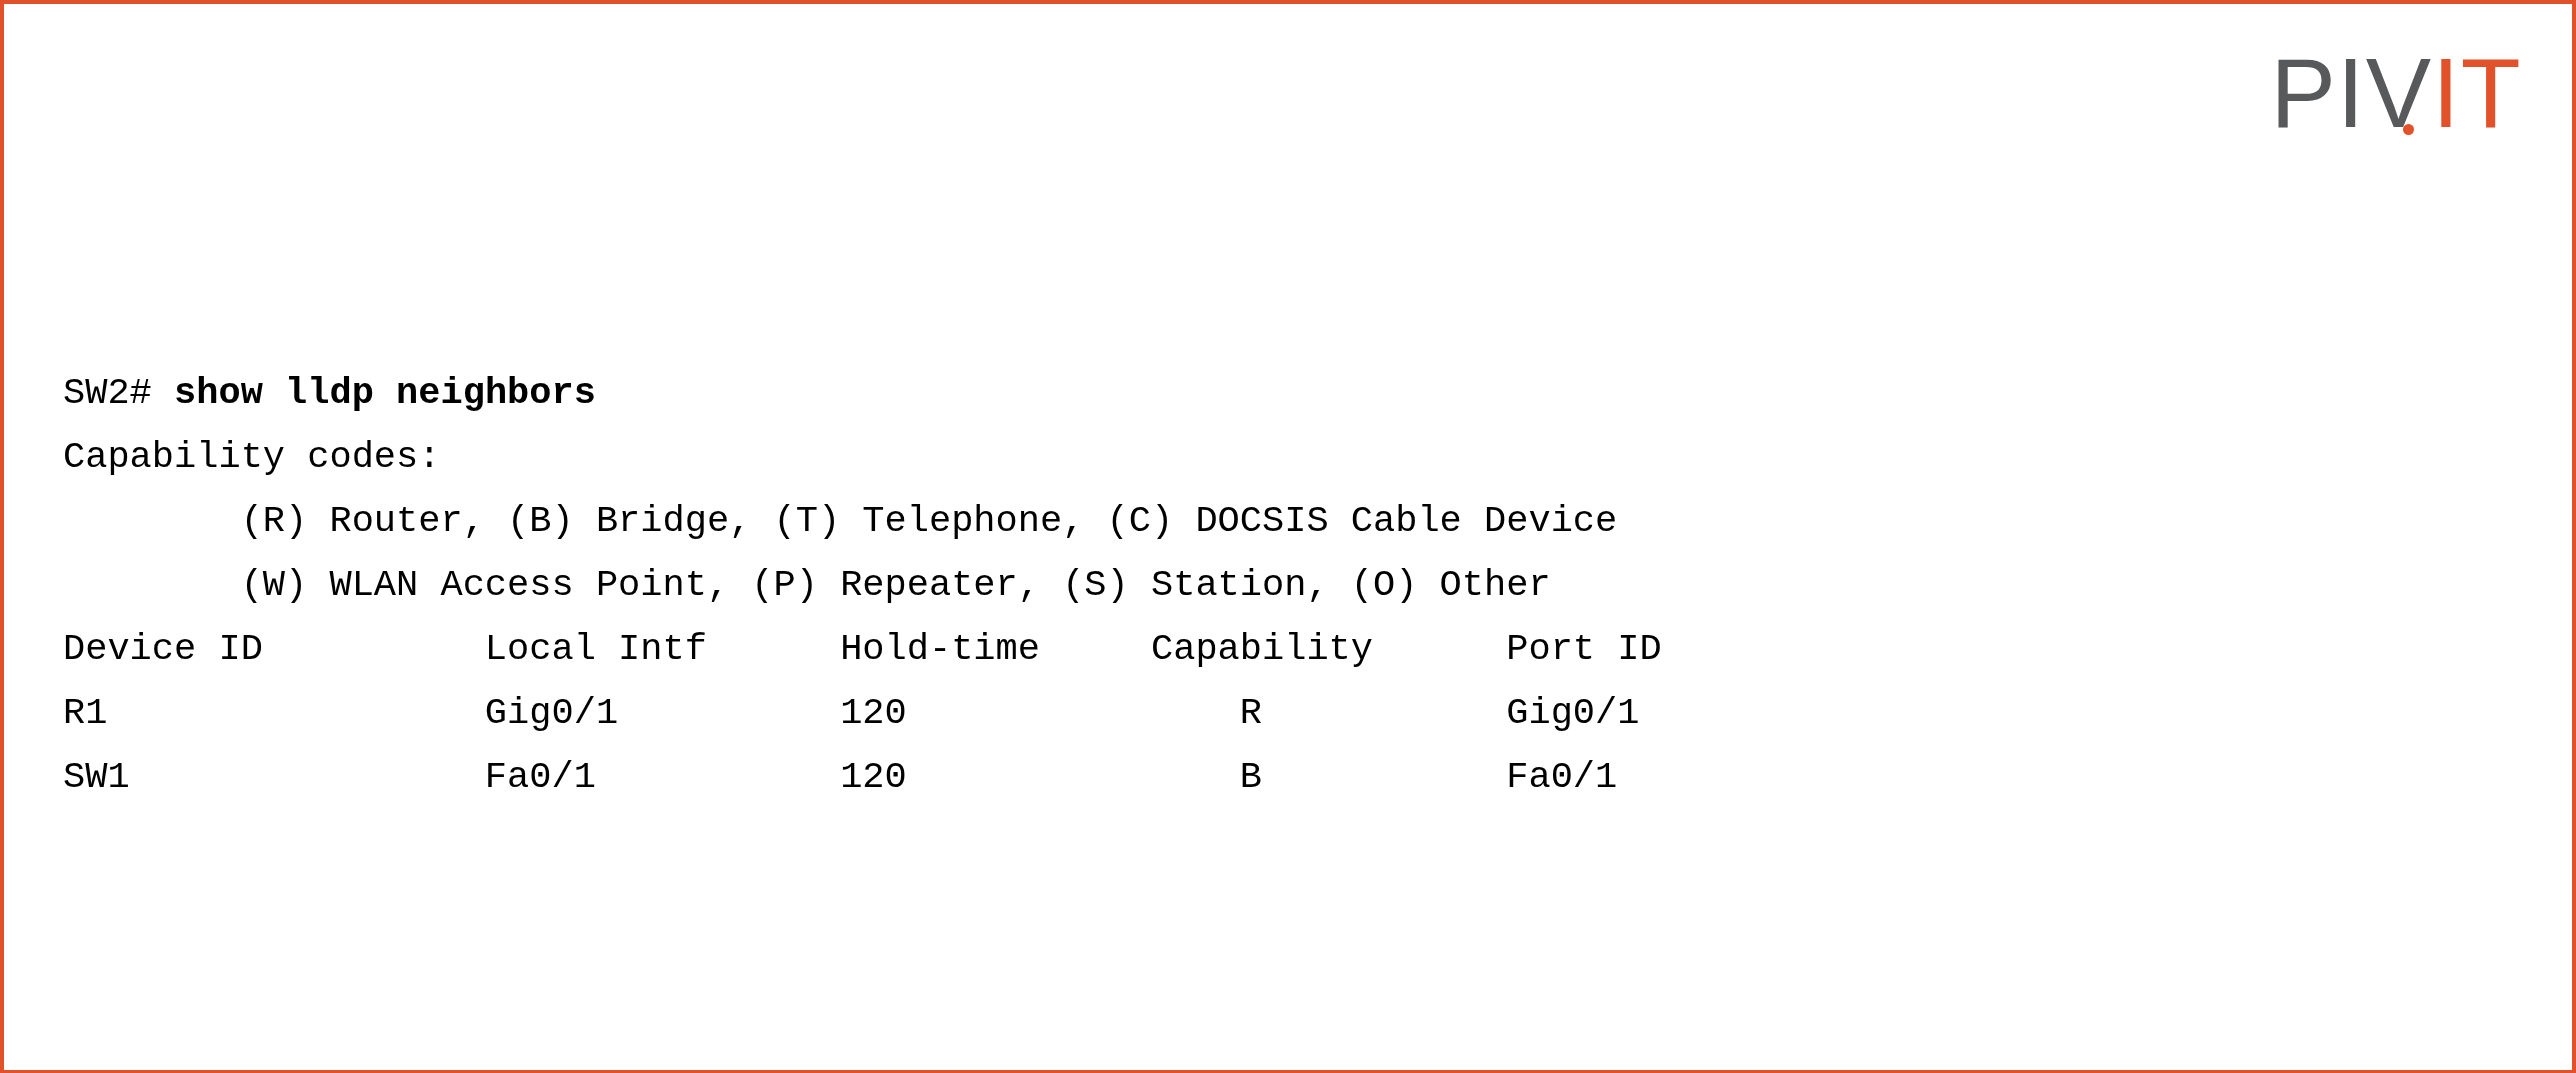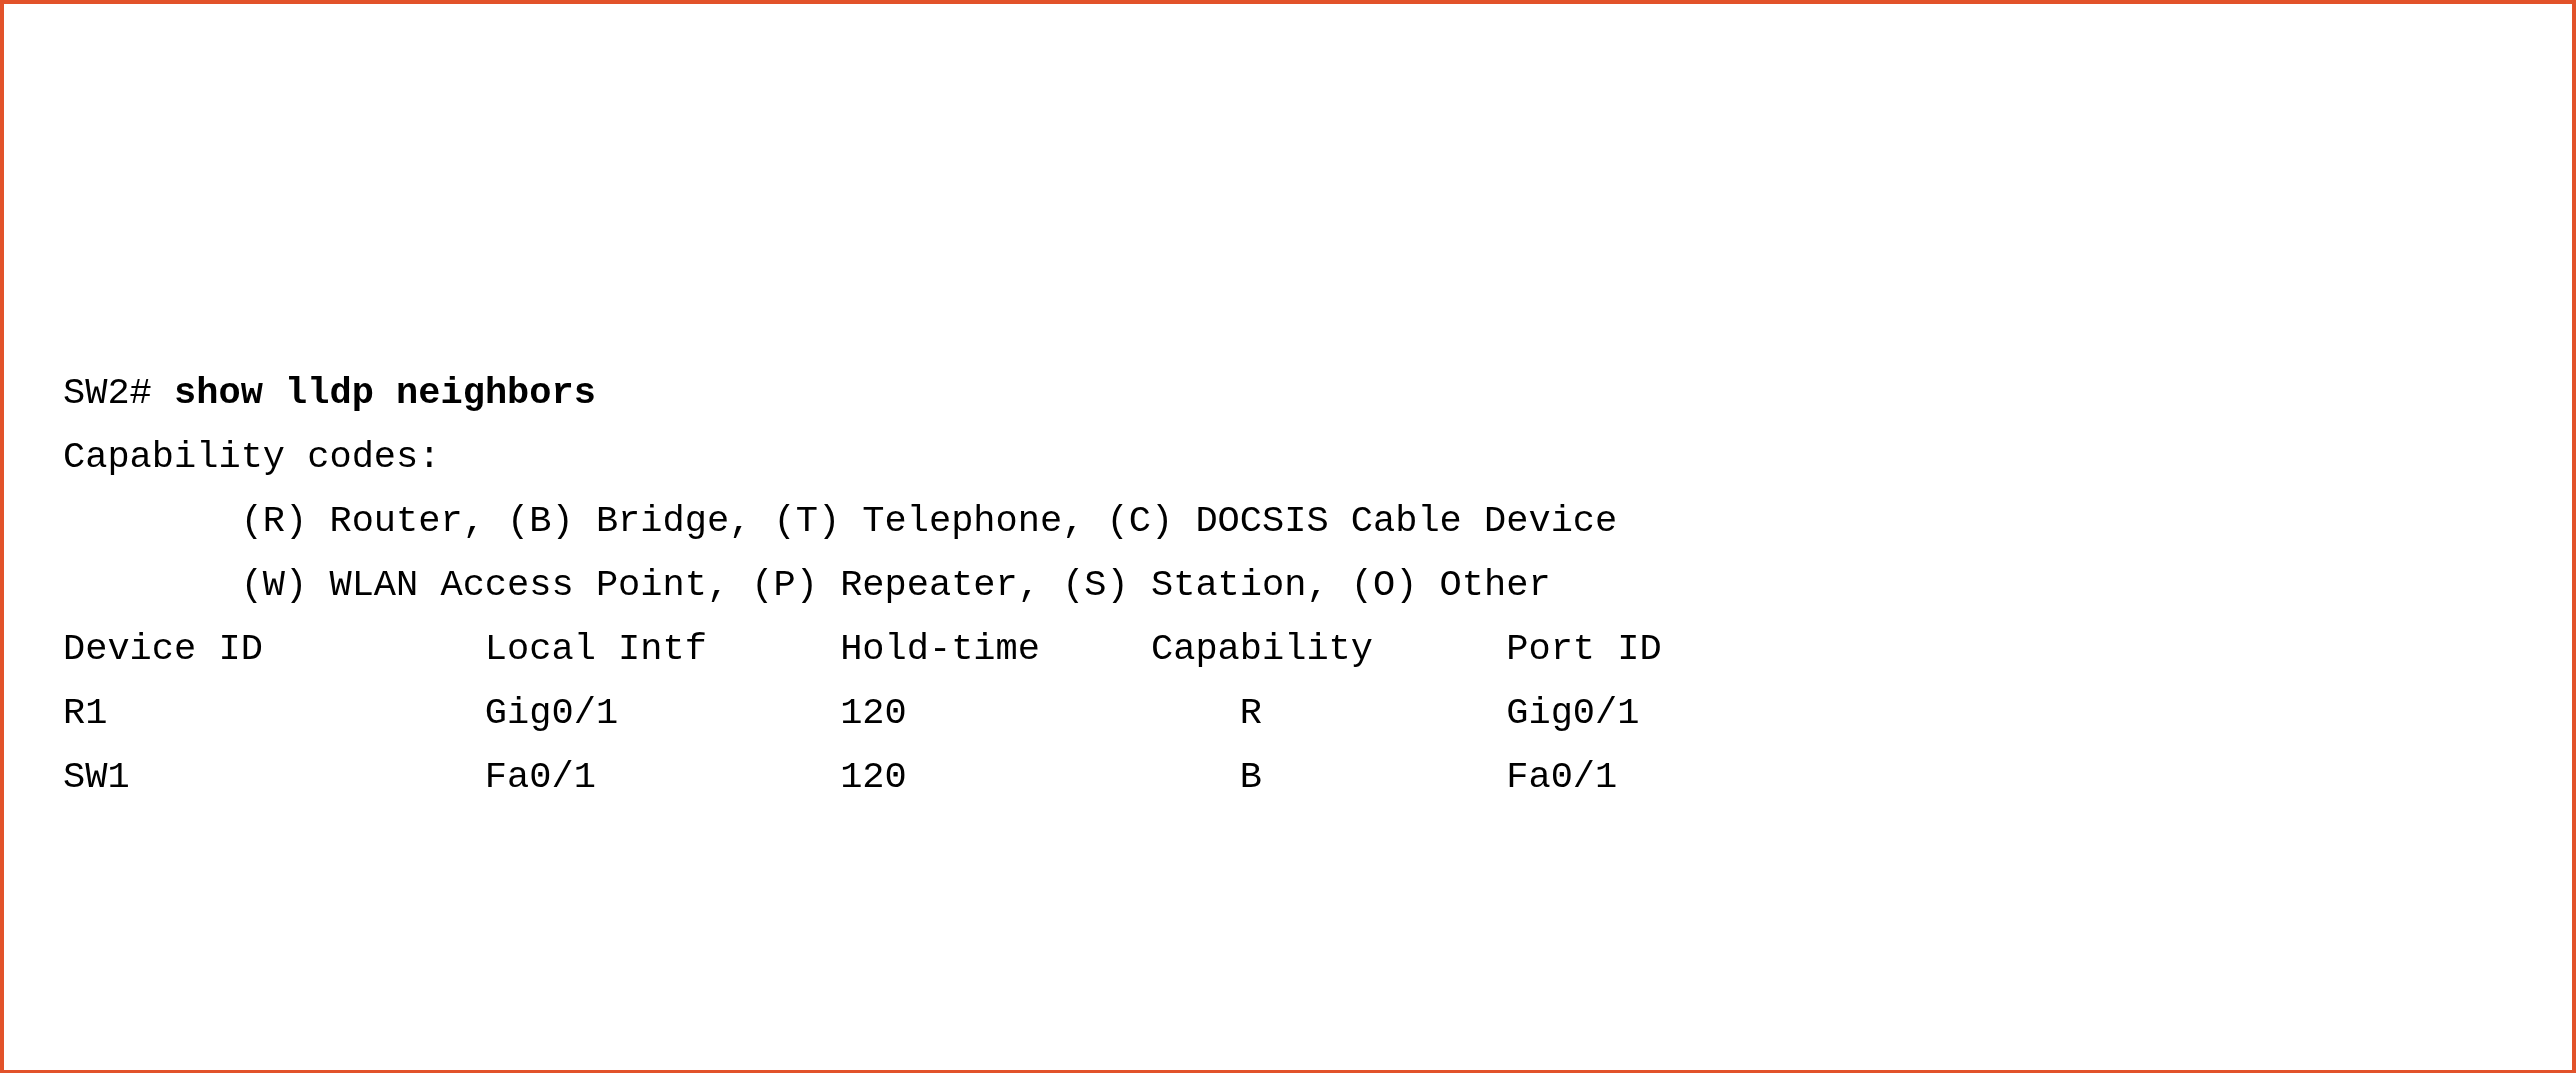--- a/index.html
+++ b/index.html
@@ -68,17 +68,20 @@
   }
   .line {
     white-space: pre;
   }
 </style>
 </head>
 <body>
 
 <div class="page">
 
+  <div class="logo">
+    <div class="logo-text"><span class="logo-p">PI</span><span class="logo-v">V</span><span class="logo-it">IT</span><span class="logo-dot"></span></div>
+  </div>
 
   <div class="terminal"><div class="line"><span>SW2# </span><span class="cmd">show lldp neighbors</span></div><div class="line">Capability codes:</div><div class="line">        (R) Router, (B) Bridge, (T) Telephone, (C) DOCSIS Cable Device</div><div class="line">        (W) WLAN Access Point, (P) Repeater, (S) Station, (O) Other</div><div class="line">Device ID          Local Intf      Hold-time     Capability      Port ID</div><div class="line">R1                 Gig0/1          120               R           Gig0/1</div><div class="line">SW1                Fa0/1           120               B           Fa0/1</div></div>
 
 </div>
 
 
 </body></html>

